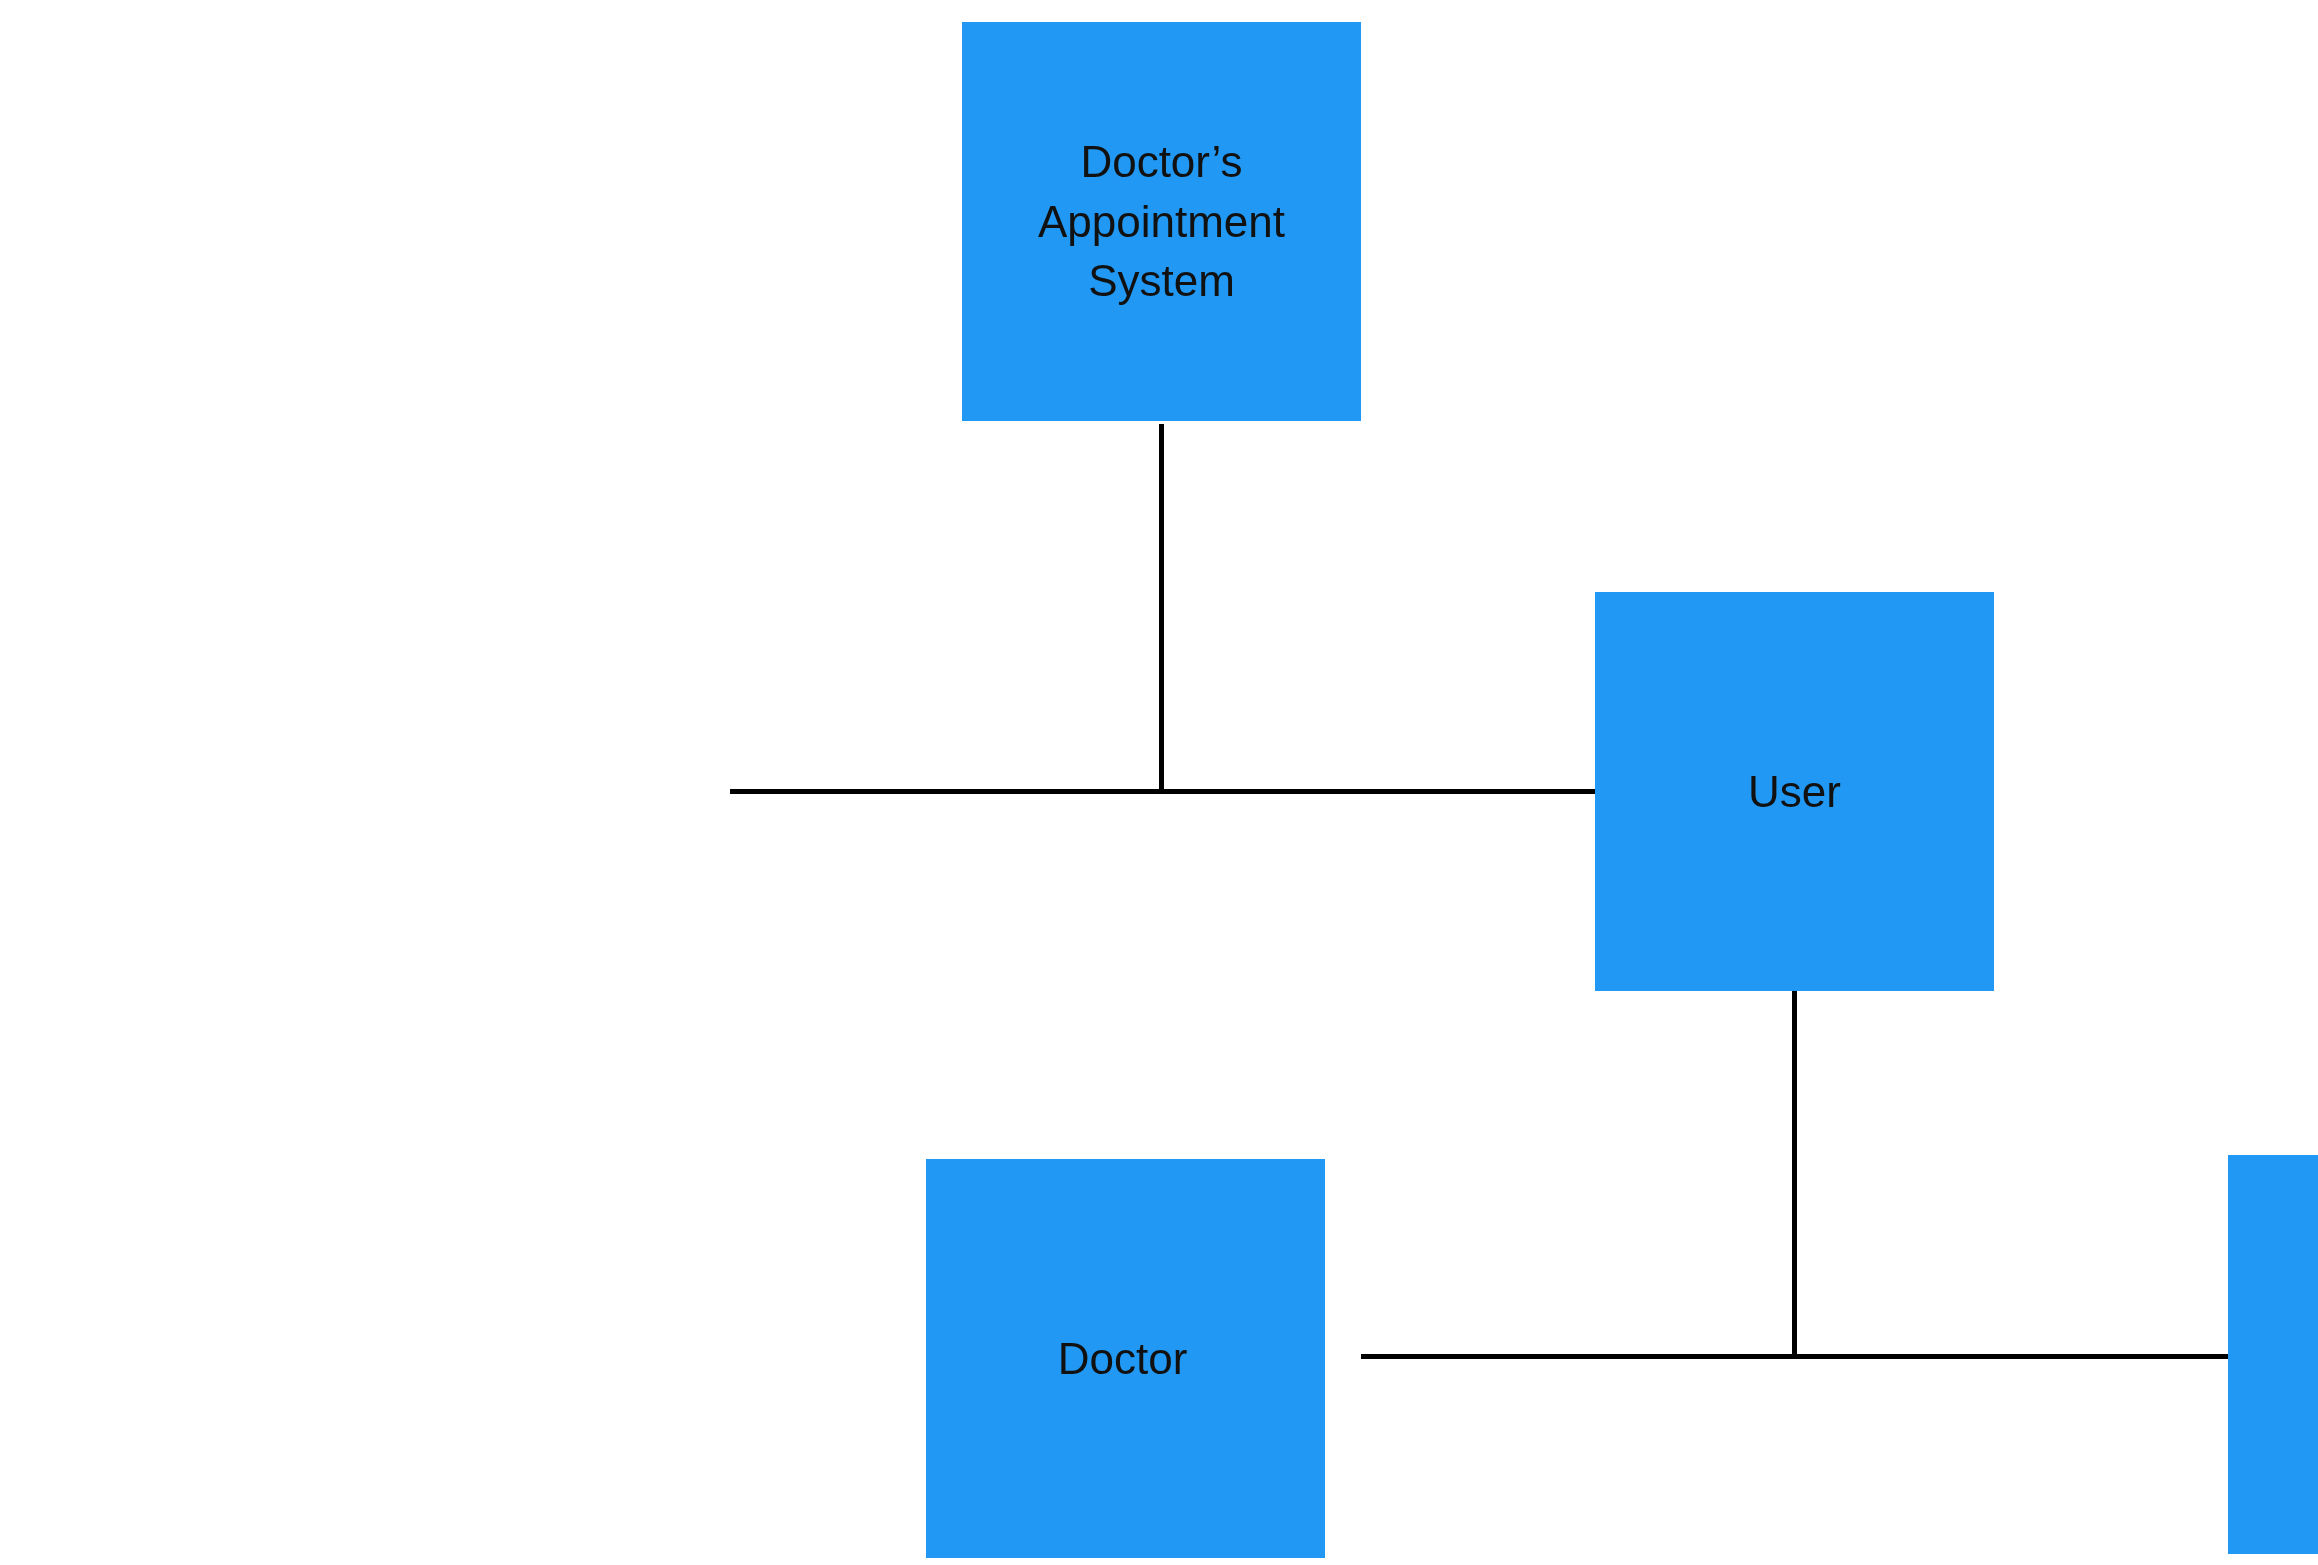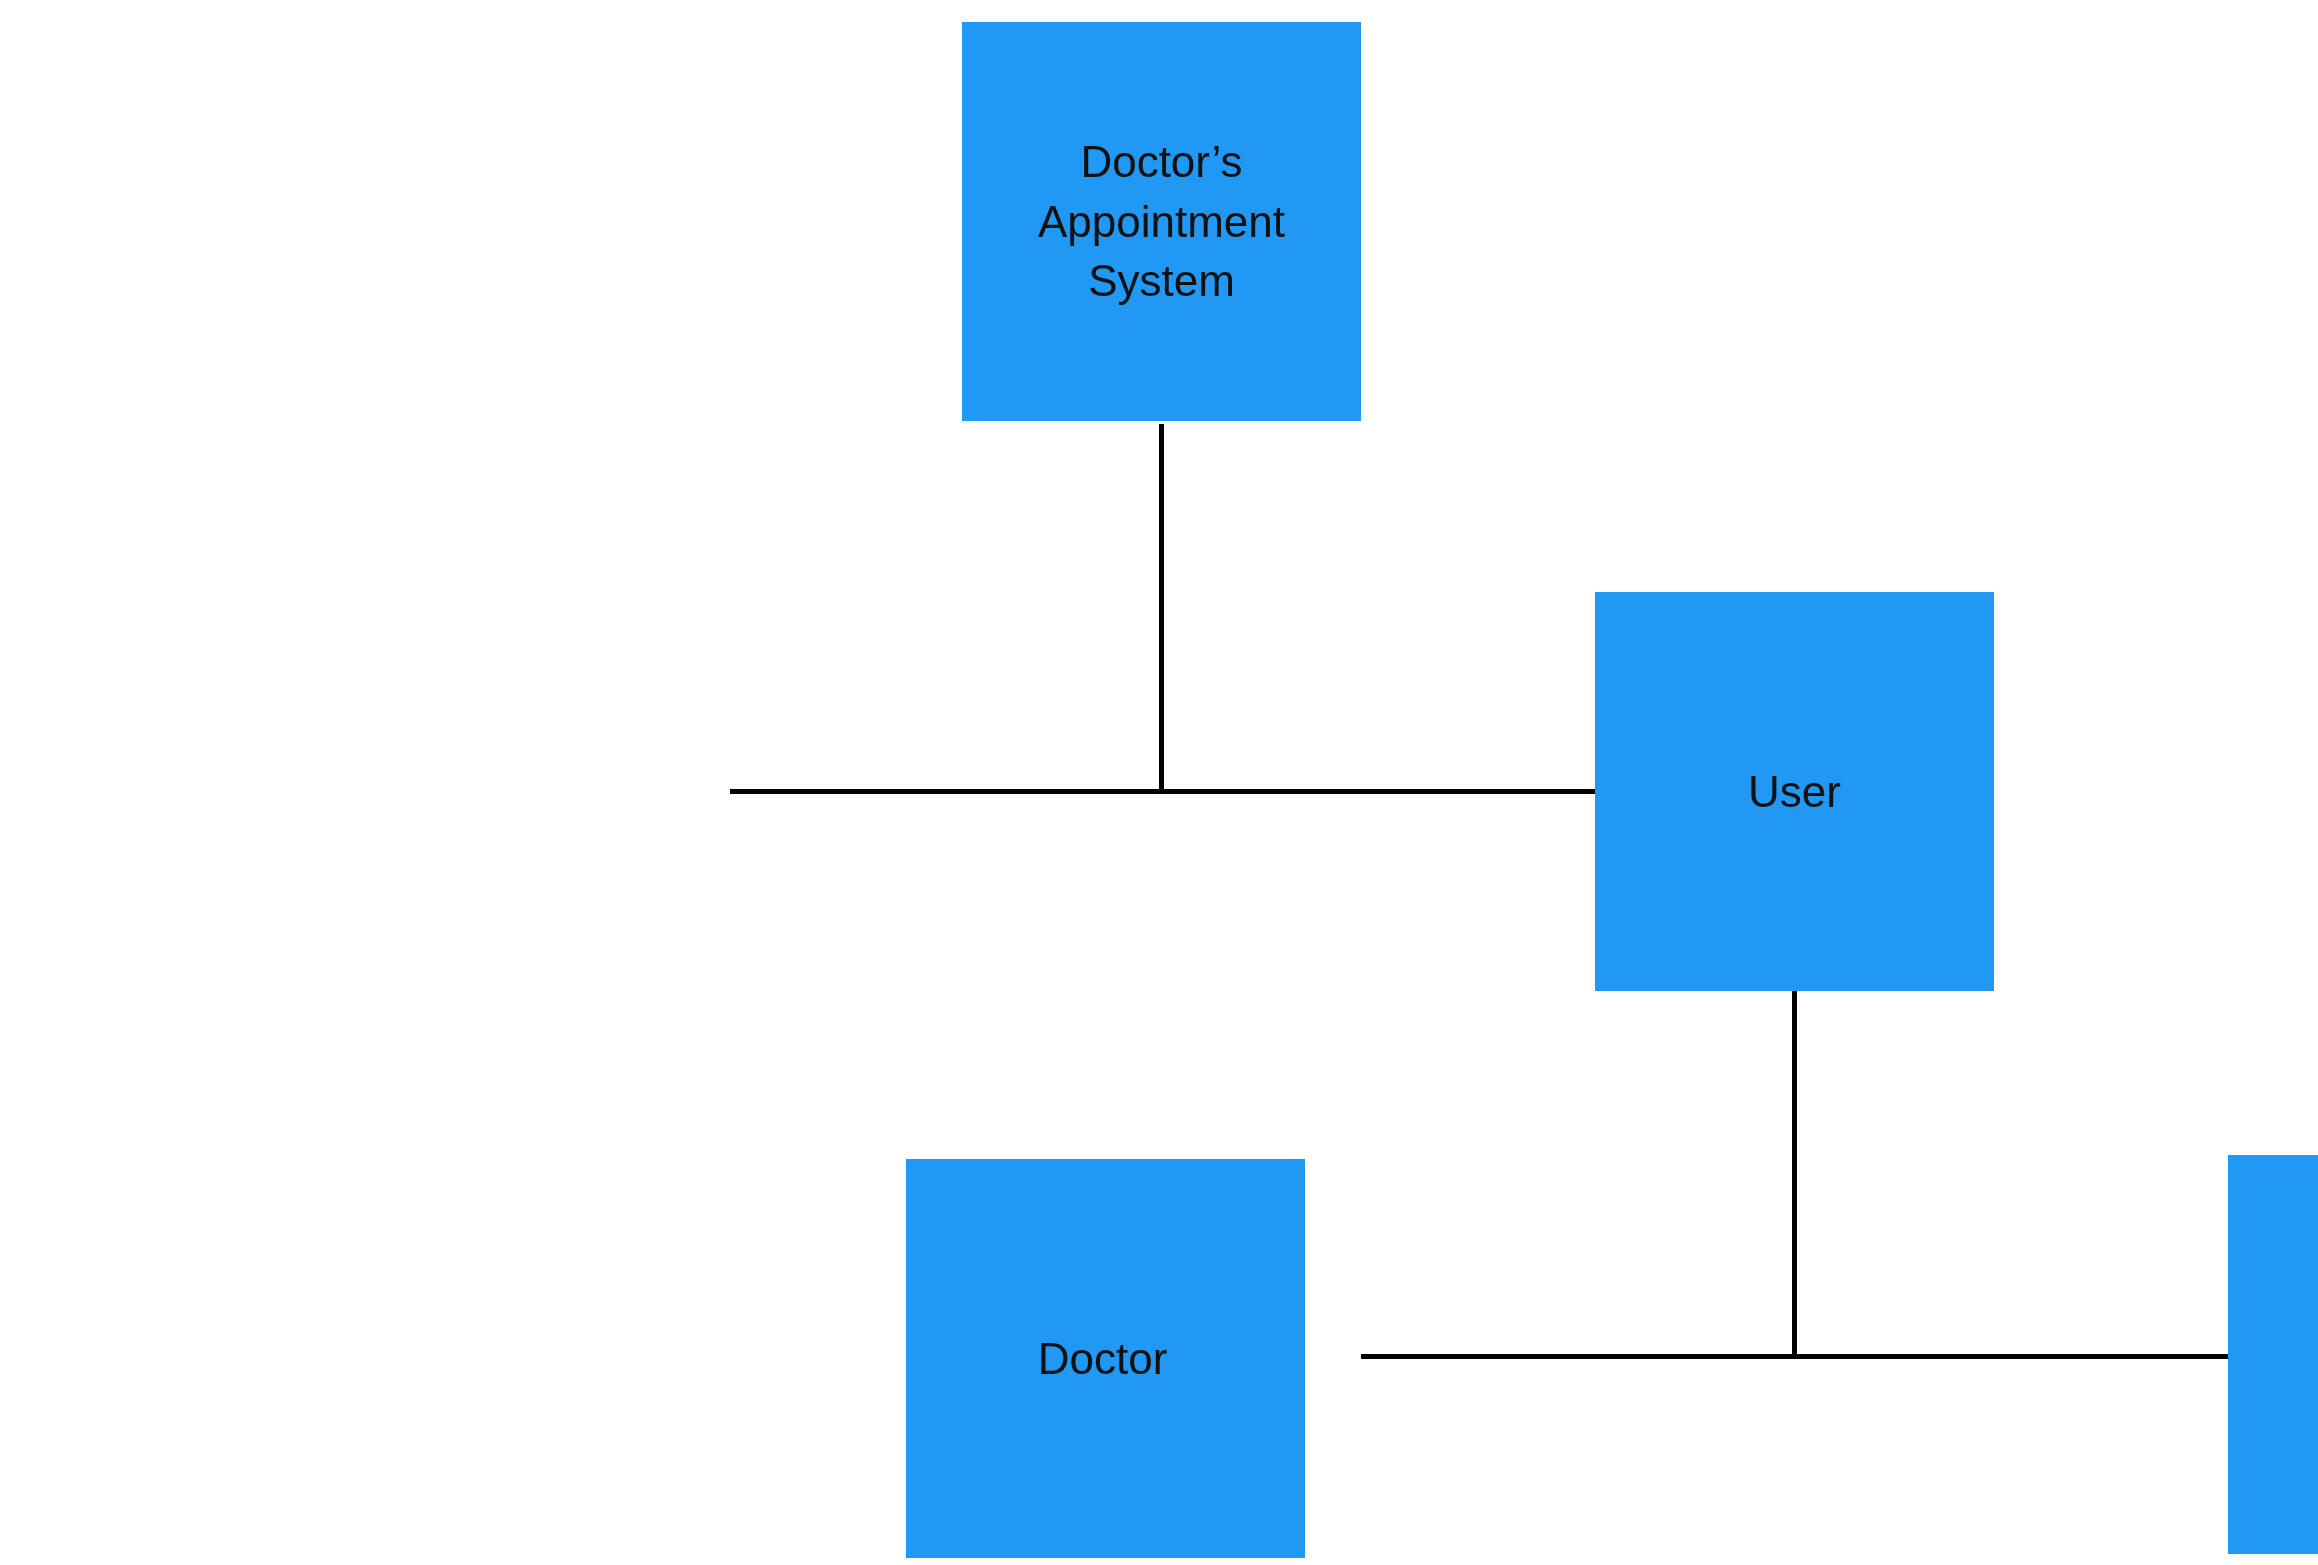--- a/index.html
+++ b/index.html
@@ -34,21 +34,21 @@
     word-spacing: 0.9px;
   }
   .connector {
     position: absolute;
     background: var(--connector-color, #000000);
   }
   
   .node-system  { left: 962px; top: 22px;   }
   .node-admin   { left: 332px;  top: 592px; }
   .node-user    { left: 1595px; top: 592px; justify-content: center; }
-  .node-doctor  { left: 906px; top: 1159px; padding-left: 8px; }
+  .node-doctor  { left: 926px; top: 1159px; padding-left: 8px; }
   .node-patient { left: 2228px; top: 1155px; }
   
   .c-system-drop    { left: 1159px; top: 424px;  width: 4.6px;   height: 370px; }
   .c-admin-user     { left: 730px; top: 789px; width: 865px; height: 4.6px;  }
   .c-user-drop      { left: 1792px; top: 991px; width: 4.6px;   height: 368px; }
   .c-doctor-patient { left: 1361px; top: 1354px; width: 867px; height: 4.6px;  }
 </style>
 </head>
 <body>
 

